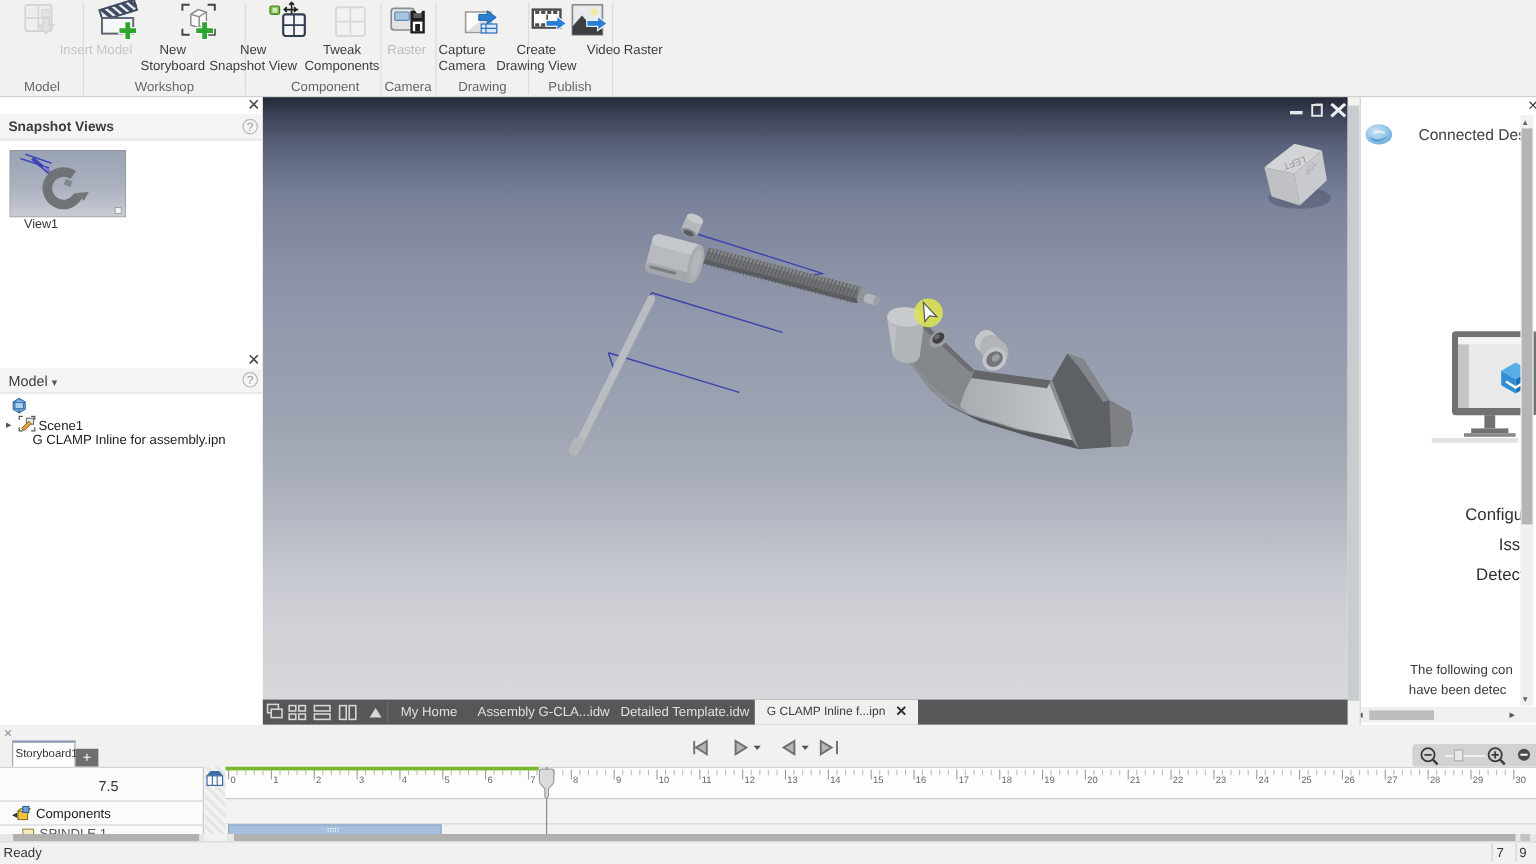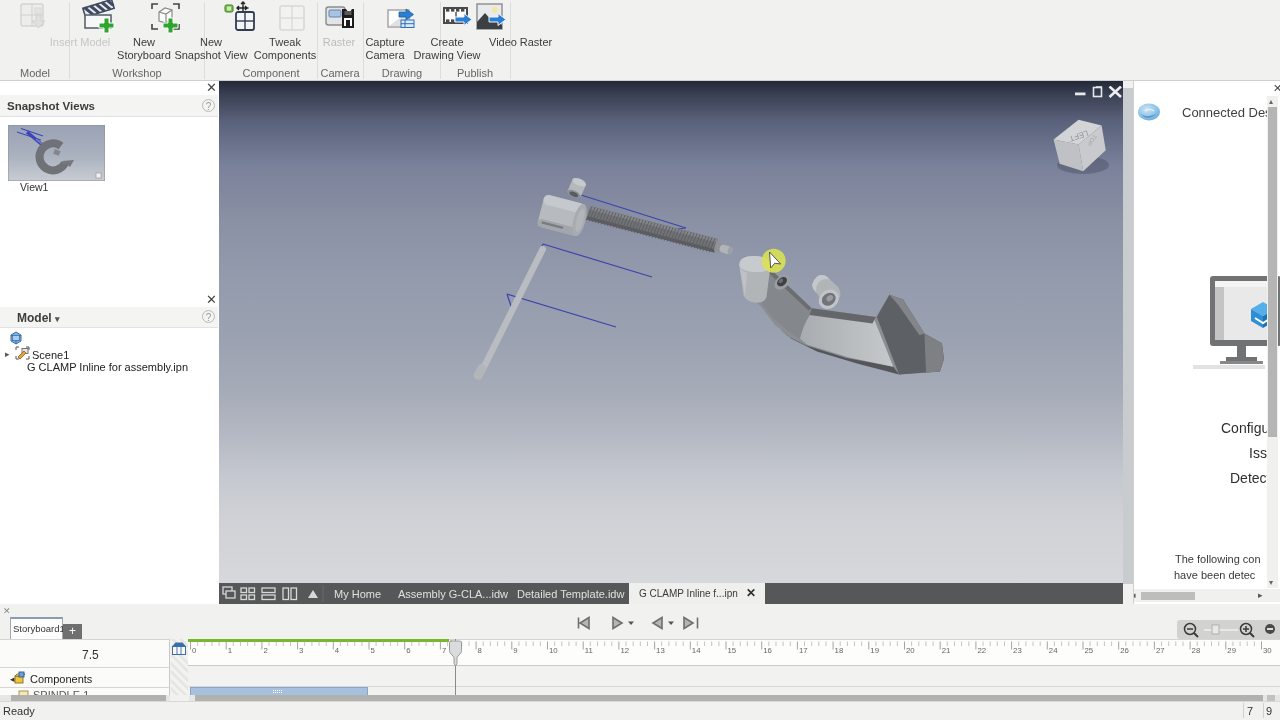--- a/index.html
+++ b/index.html
@@ -151,21 +151,21 @@
     <path d="M28 14 L40 24" stroke="#7a7fd0" stroke-width="1.6" fill="none"></path>
     <path d="M53 21 A 13.5 13.5 0 1 0 57 38" stroke="#6f7276" stroke-width="8" fill="none"></path>
     <path d="M54 36 l8 6 4 -7 z" fill="#73767a"></path>
     <rect x="46" y="25" width="6" height="5" fill="#83868a" transform="rotate(20 49 27)"></rect>
     <rect x="88" y="48" width="5" height="5" fill="#f2f2f2" stroke="#9a9a9a" stroke-width="0.7"></rect>
   </svg>
   <div class="abs" style="left:20px;top:181px;font-size:10.5px;color:#333;">View1</div>
 
   <div class="abs" style="left:206px;top:295px;width:12px;height:12px;color:#444;font-size:13px;line-height:10px;">✕</div>
   <div class="abs" style="left:0;top:307px;width:218px;height:21px;background:#f4f4f3;border-bottom:1px solid #e2e2e2;"></div>
-  <div class="abs" style="left:17px;top:311px;font-size:12px;font-weight:bold;color:#3d3d3d;">Model <span style="font-size:9px;color:#555;">▾</span></div>
+  <div class="abs" style="left:7px;top:311px;font-size:12px;font-weight:normal;color:#3d3d3d;">Model <span style="font-size:9px;color:#555;">▾</span></div>
   <div class="abs" style="left:202px;top:310px;width:13px;height:13px;border:1px solid #b9b9b9;border-radius:50%;color:#9a9a9a;font-size:10px;text-align:center;line-height:13px;">?</div>
 
   <svg class="abs" style="left:8px;top:331px;" width="16" height="14" viewBox="0 0 16 14">
     <path d="M3 4 l5 -3 5 3 v6 l-5 3 -5 -3 z" fill="#7fb2e0" stroke="#3a6ea8" stroke-width="1"></path>
     <path d="M3 4 l5 3 5 -3 M8 7 v6" stroke="#3a6ea8" stroke-width="1" fill="none"></path>
     <rect x="4.5" y="4.5" width="7" height="5" fill="#aacdec" stroke="#3a6ea8" stroke-width="0.8"></rect>
   </svg>
   <div class="abs" style="left:27px;top:333px;font-size:11px;color:#222;margin-top:28px;">G CLAMP Inline for assembly.ipn</div>
   <div class="abs" style="left:5px;top:349px;font-size:9px;color:#555;">▸</div>
   <svg class="abs" style="left:15px;top:346px;" width="15" height="14" viewBox="0 0 15 14">

